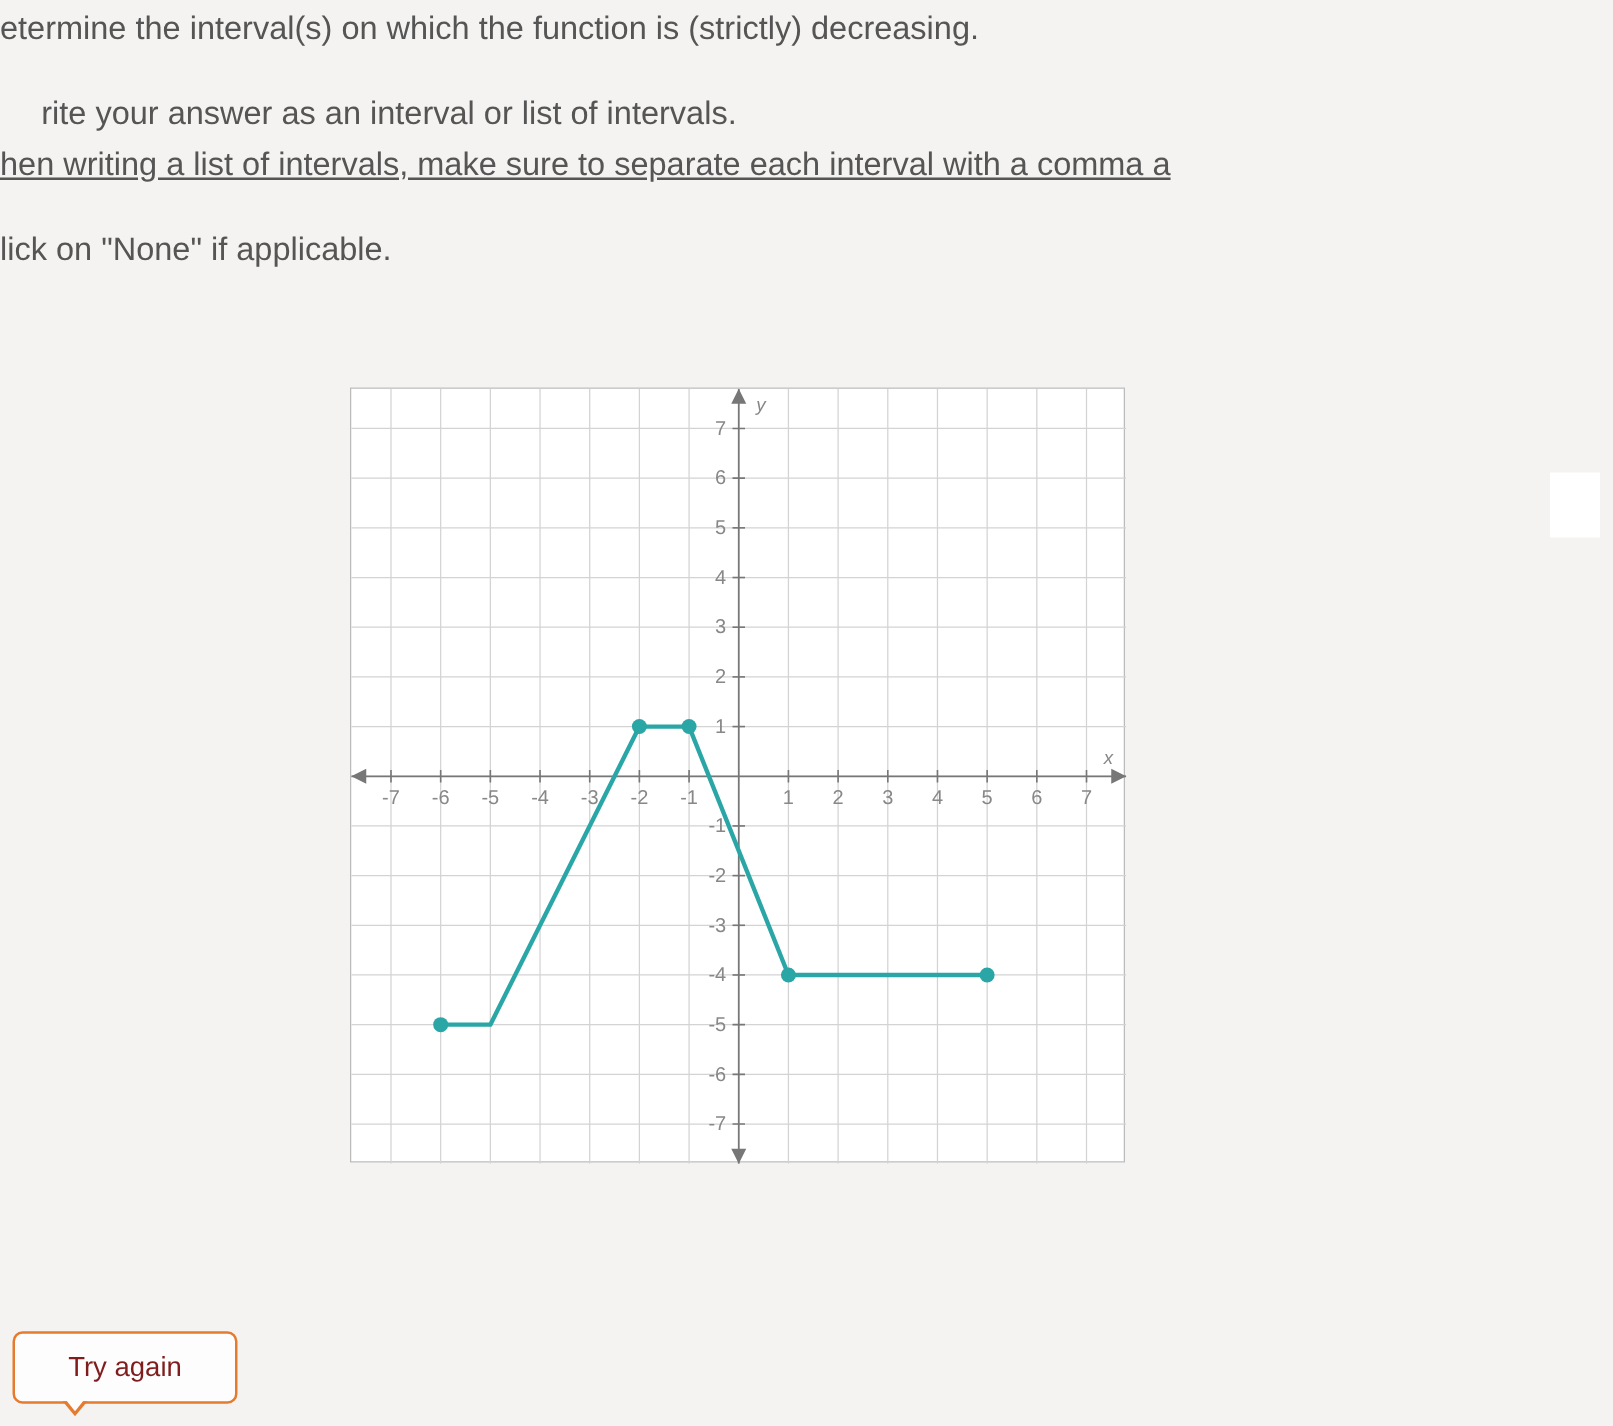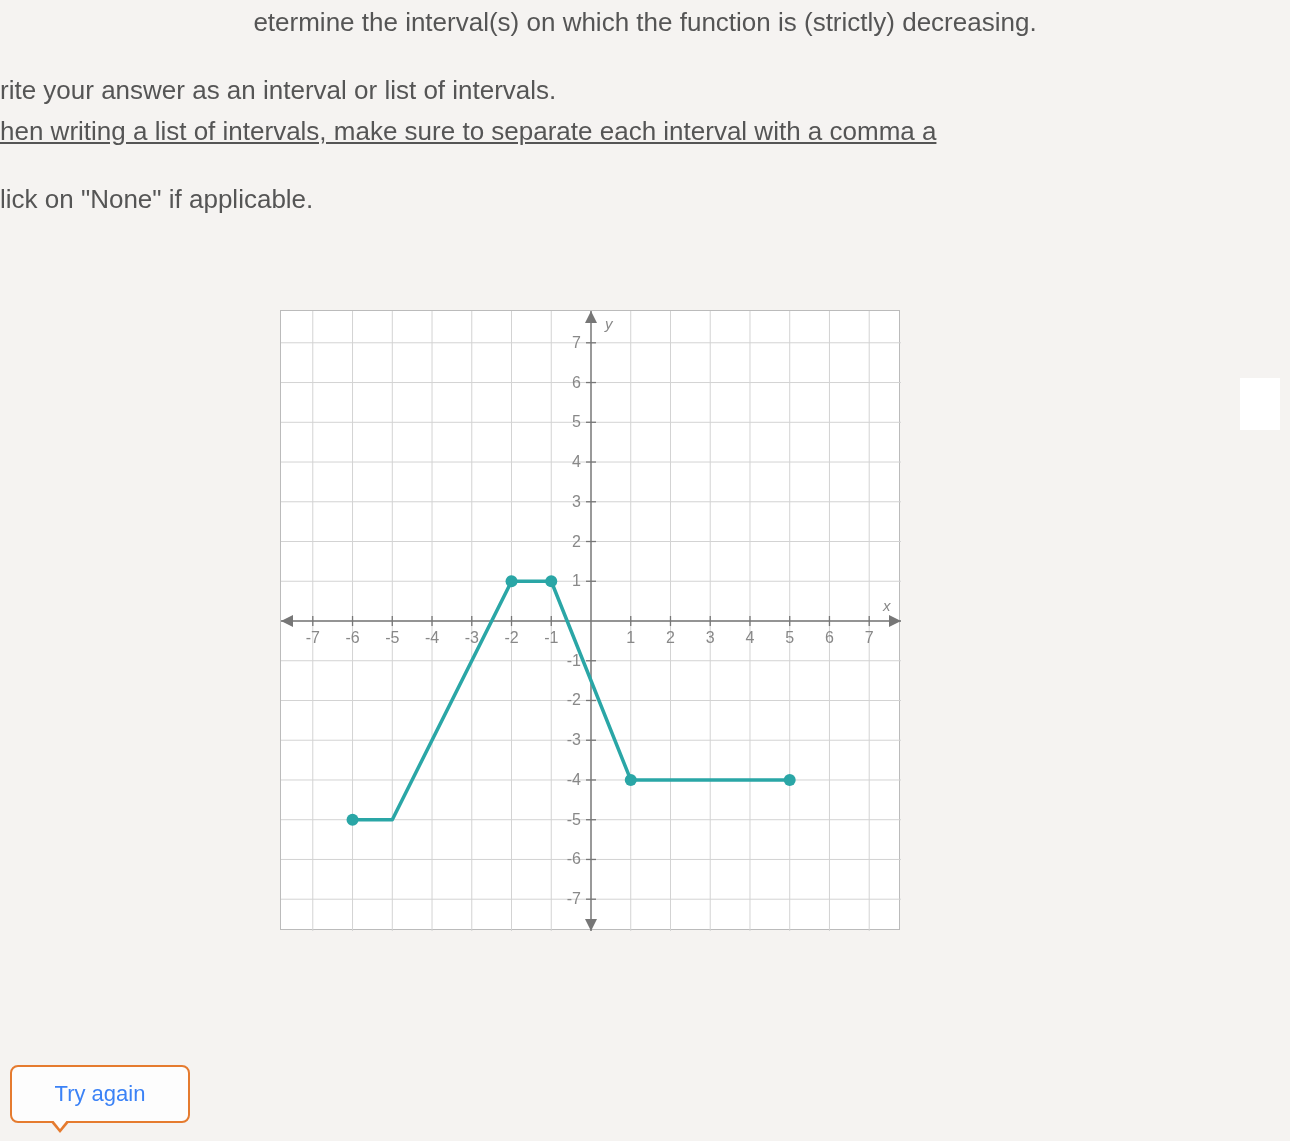--- a/index.html
+++ b/index.html
@@ -11,22 +11,22 @@
       height: 1141px;
       overflow: hidden;
       position: relative;
     }
     .question-text {
       font-size: 26px;
       line-height: 1.55;
       color: #555;
       padding: 0 0 0 0;
     }
-    .q1 { margin-top: 2px; text-align: center; }
-    .q2 { margin-top: 28px; }
+    .q1 { margin-top: 2px; }
+    .q2 { margin-top: 28px; margin-left: 33px; }
     .q3 { margin-top: 0; text-decoration: underline; }
     .q4 { margin-top: 28px; }
 
     .graph-wrap {
       position: absolute;
       top: 310px;
       left: 280px;
       width: 620px;
       height: 620px;
       background: #fff;
@@ -46,21 +46,21 @@
     .try-again {
       position: absolute;
       left: 10px;
       bottom: 18px;
       width: 180px;
       height: 58px;
       border: 2px solid #e57b2f;
       border-radius: 8px;
       background: #fdfdfd;
       font-size: 22px;
-      color: #3b82f6;
+      color: #7f1d1d;
       cursor: pointer;
       display: flex;
       align-items: center;
       justify-content: center;
       position: absolute;
     }
     .try-again::after {
       content: "";
       position: absolute;
       bottom: -12px;

